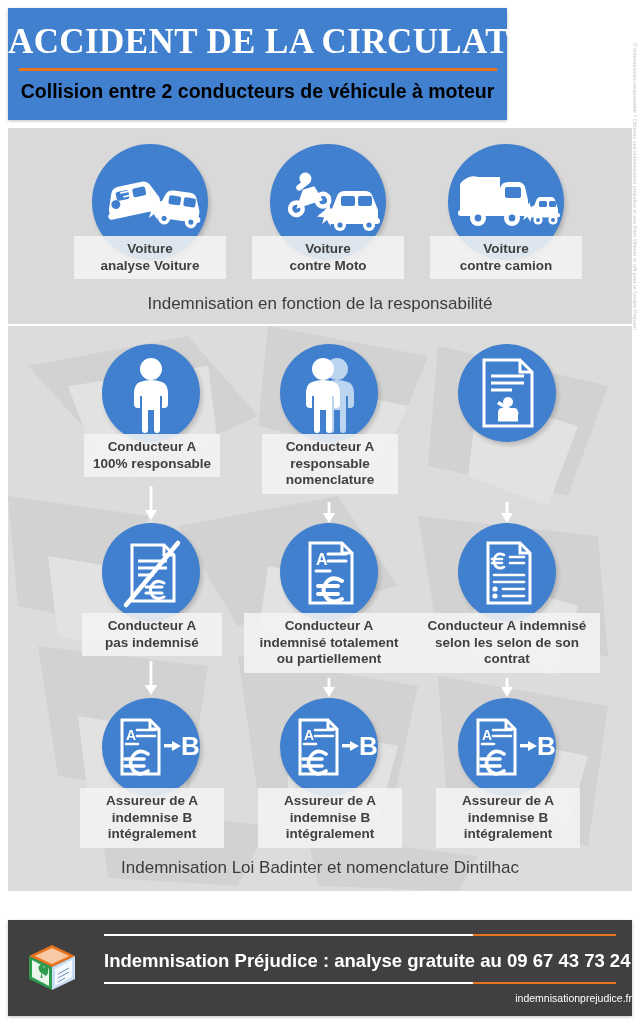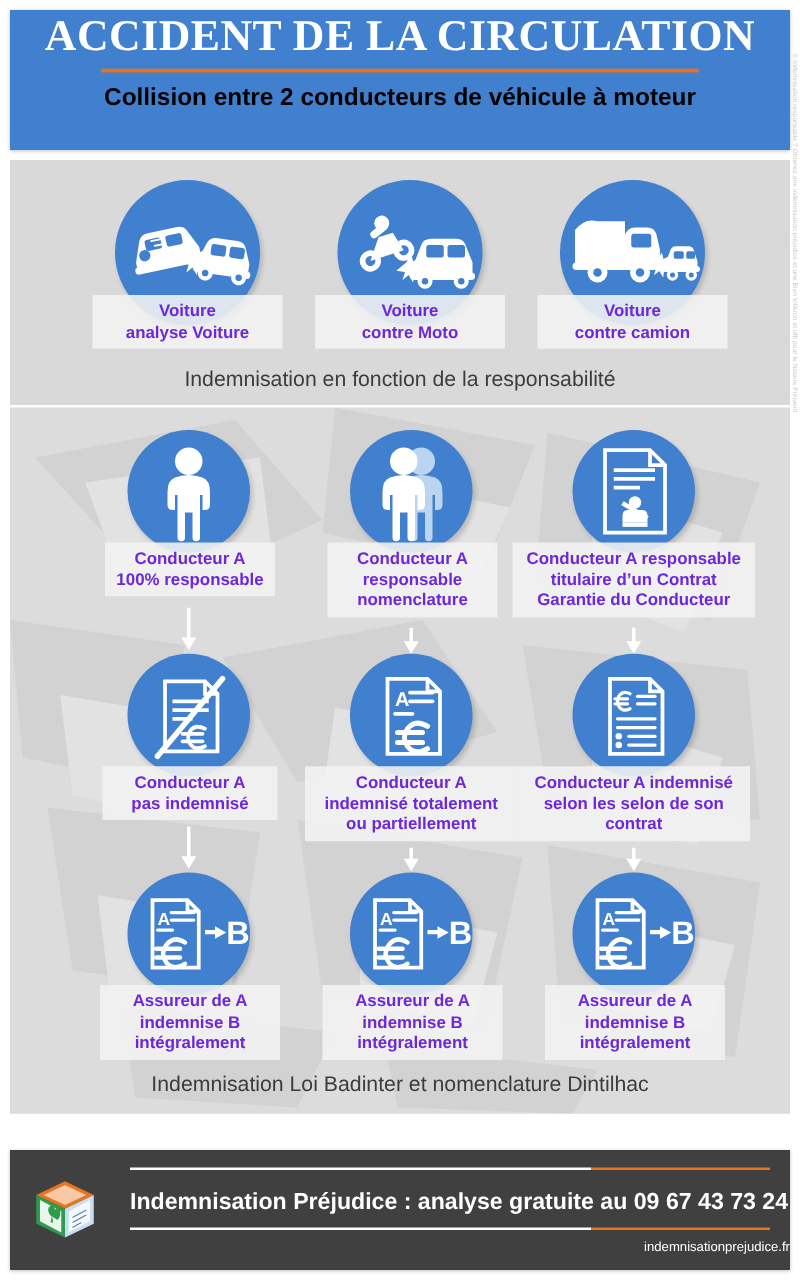--- a/index.html
+++ b/index.html
@@ -18,27 +18,27 @@
     background: #ffffff;
     overflow: hidden;
     box-sizing: border-box;
   }
 
   
   .header {
     position: absolute;
     left: 8px;
     top: 8px;
-    width: 624px;
+    width: 499px;
     height: 112px;
     background: #4180CE;
     box-shadow: 0 1px 3px rgba(0,0,0,0.25);
     text-align: center;
     box-sizing: border-box;
-    padding-top: 0;
+    padding-top: 13px;
   }
   .header-title {
     font-family: "Liberation Serif", "DejaVu Serif", serif;
     font-weight: bold;
     font-size: 35px;
     color: #ffffff;
     letter-spacing: 0.4px;
     line-height: 42px;
     white-space: nowrap;
   }
@@ -89,21 +89,21 @@
     border-radius: 50%;
     background: #4180CE;
     box-shadow: 2px 3px 4px rgba(0,0,0,0.18);
   }
   .circle svg { display:block; width:100%; height:100%; }
 
   
   .labelbox {
     position: absolute;
     background: rgba(243,243,243,0.88);
-    color: #6d28d9;
+    color: #404040;
     font-weight: bold;
     font-size: 13.5px;
     line-height: 16.5px;
     text-align: center;
     padding: 5px 6px;
     box-sizing: border-box;
   }
 
   
   .caption {
@@ -375,25 +375,20 @@
 
     <div class="labelbox" style="left:76px; top:108px; width:136px;">
       <div>Conducteur A</div>
       <div>100% responsable</div>
     </div>
     <div class="labelbox" style="left:254px; top:108px; width:136px;">
       <div>Conducteur A</div>
       <div>responsable</div>
       <div>nomenclature</div>
     </div>
-    <div class="labelbox" style="left:402px; top:108px; width:194px;">
-      <div>Conducteur A responsable</div>
-      <div>titulaire d’un Contrat</div>
-      <div>Garantie du Conducteur</div>
-    </div>
 
     <div class="arrow" style="left:136px; top:160px;">
       <svg width="14" height="36" viewBox="0 0 14 36">
           <g fill="#ffffff">
             <rect x="5.6" y="0" width="2.8" height="25"></rect>
             <path d="M7 34 L1 24 L13 24 Z"></path>
           </g>
         </svg>
     </div>
     <div class="arrow" style="left:314px; top:176px;">

